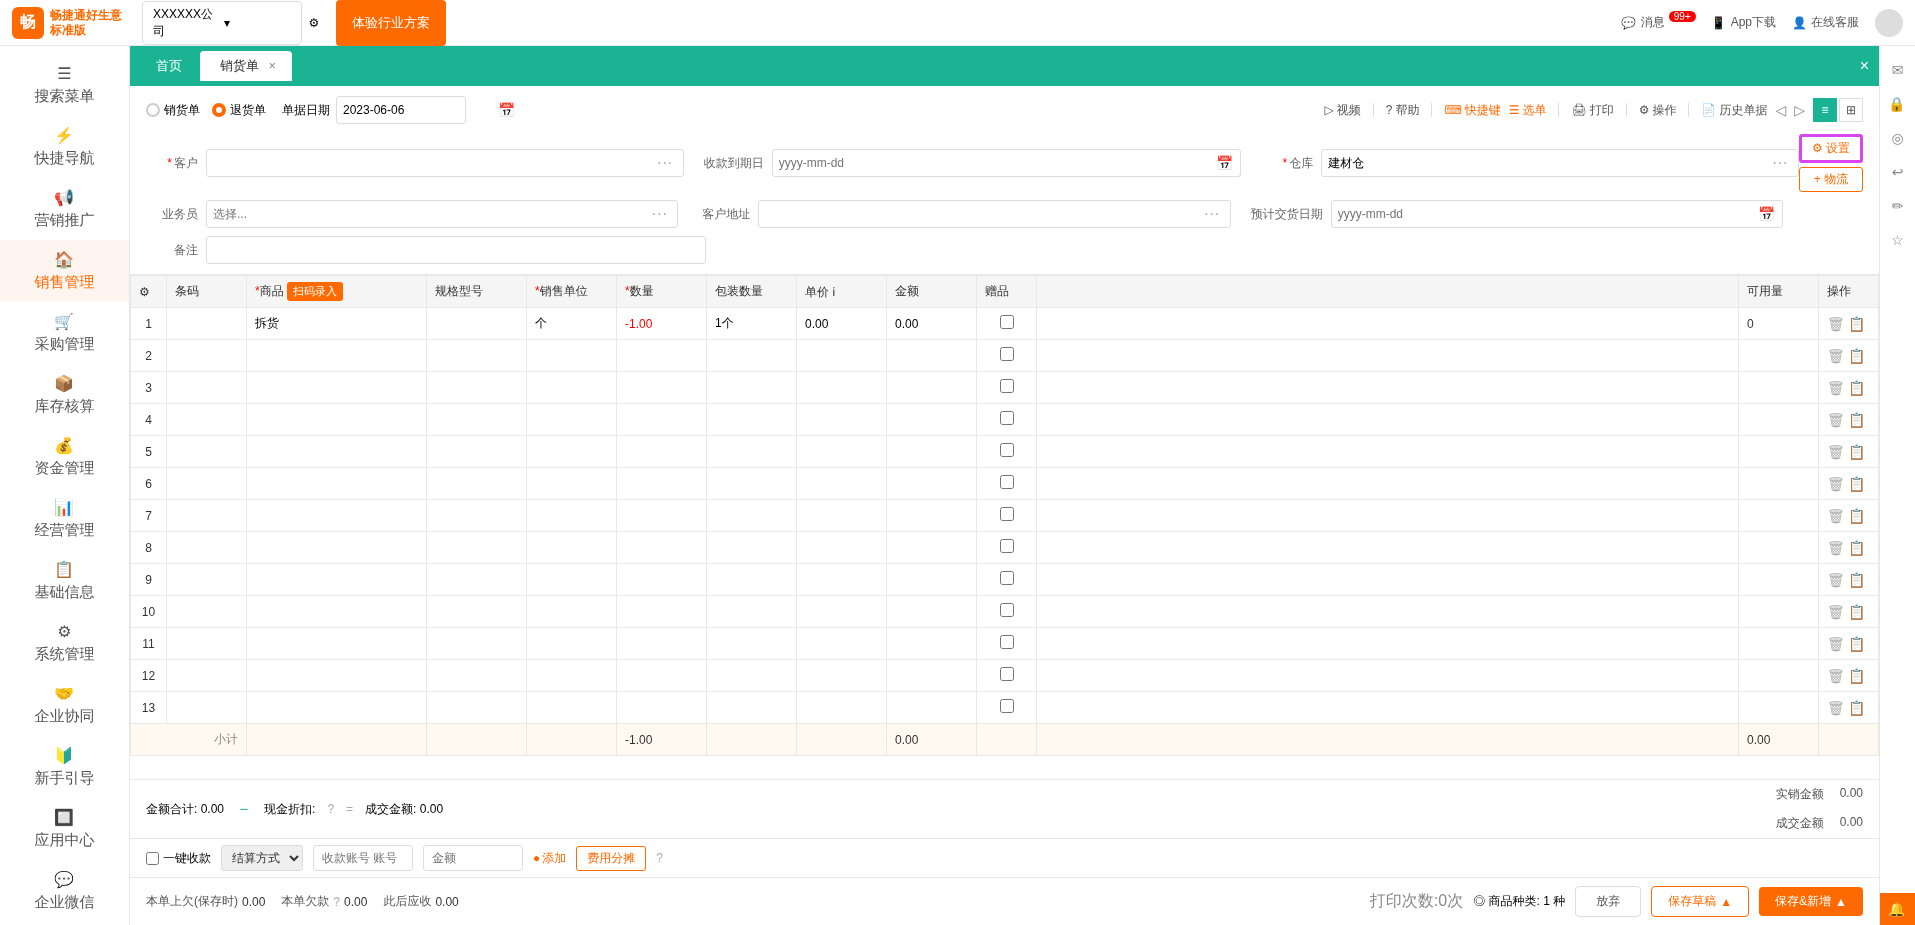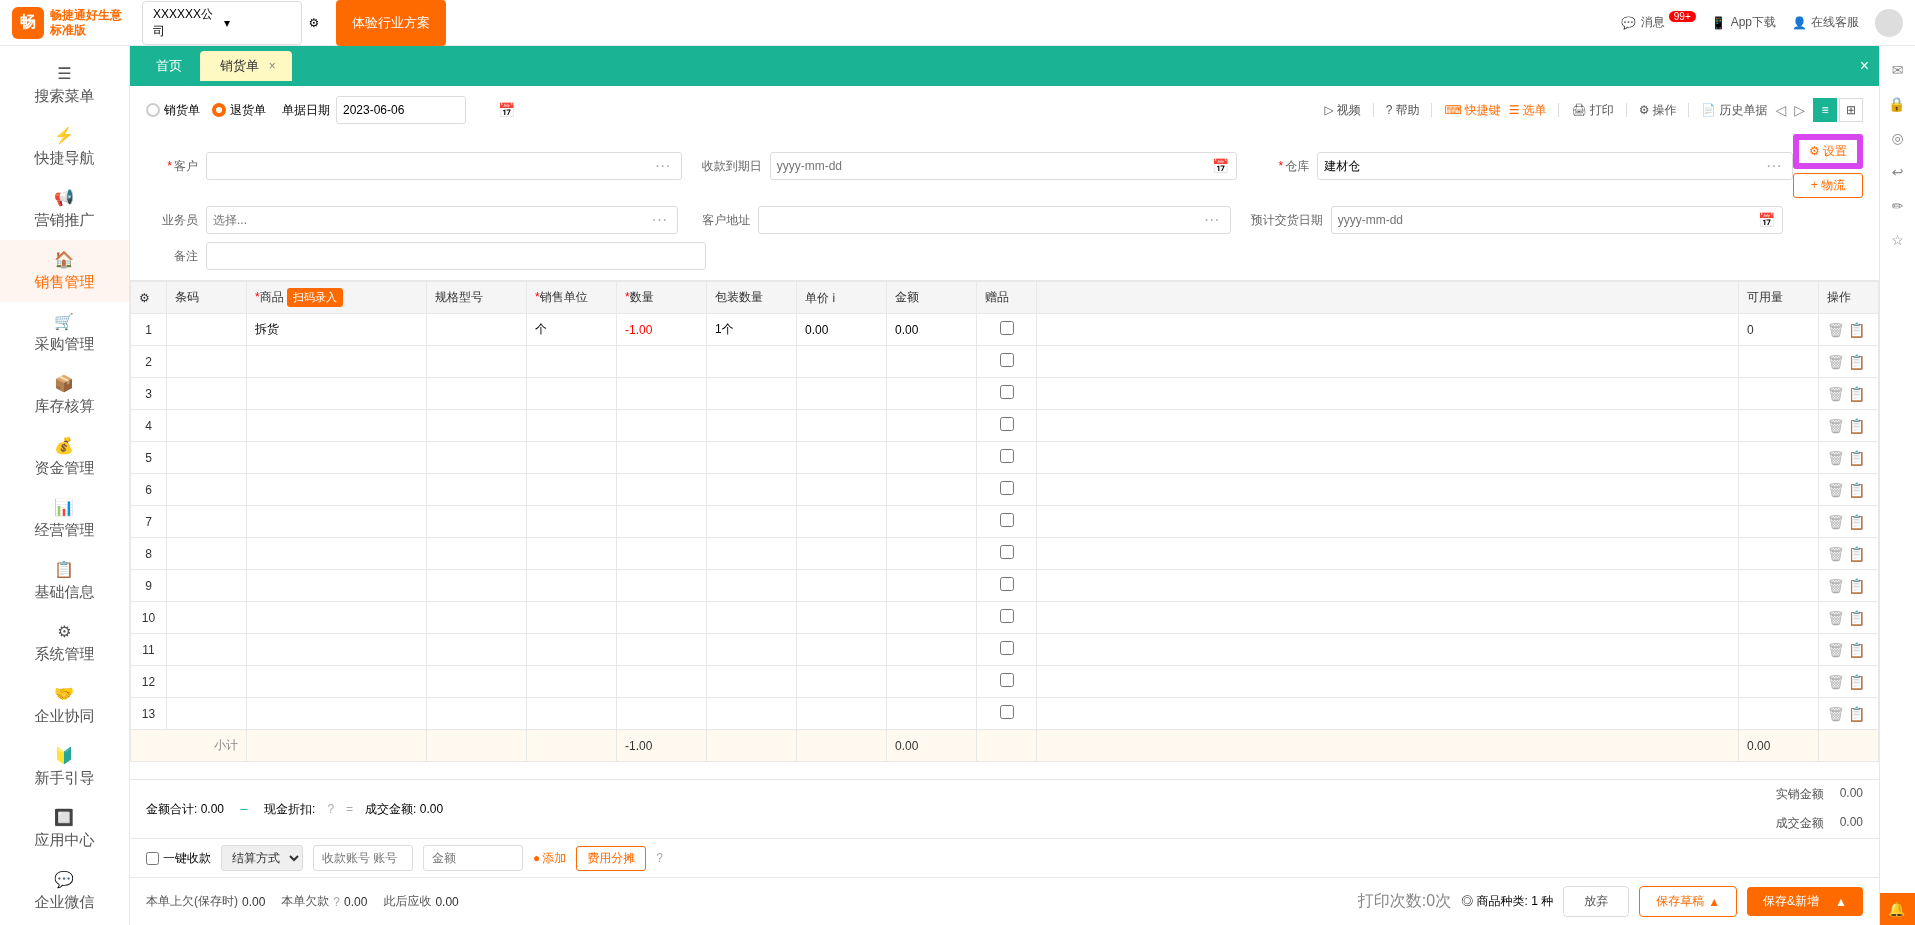--- a/index.html
+++ b/index.html
@@ -29,21 +29,21 @@
     .sidebar-item .icon { font-size: 16px; }
     .sidebar-item .label { font-size: 15px; }
     .sidebar-bottom { margin-top: auto; display: flex; align-items: center; justify-content: center; gap: 8px; padding: 8px; border-top: 1px solid #f0f0f0; }
 
     
     .main-content { flex: 1; display: flex; flex-direction: column; overflow: hidden; }
 
     
     .tab-bar { height: 40px; background: #1ab394; display: flex; align-items: center; padding: 0 10px; gap: 2px; }
     .tab { padding: 6px 16px; border-radius: 4px 4px 0 0; cursor: pointer; color: rgba(255,255,255,0.8); font-size: 13px; }
-    .tab.active { background: #fef9c3; color: #333; padding-left: 20px; }
+    .tab.active { background: #ffffff; color: #333; padding-left: 20px; }
     .tab .close { margin-left: 6px; color: #888; }
     .tab-home { color: #fff; }
     .tab-close-btn { margin-left: auto; color: #fff; font-size: 16px; cursor: pointer; }
 
     
     .form-area { background: #fff; padding: 10px 16px; border-bottom: 1px solid #e8e8e8; }
     .form-top-bar { display: flex; align-items: center; gap: 16px; margin-bottom: 10px; }
     .radio-group { display: flex; align-items: center; gap: 12px; }
     .radio-item { display: flex; align-items: center; gap: 4px; cursor: pointer; }
     .radio-circle { width: 14px; height: 14px; border-radius: 50%; border: 2px solid #ccc; }
@@ -59,21 +59,21 @@
 
     .form-row { display: flex; align-items: center; gap: 0; margin-bottom: 8px; }
     .form-group { display: flex; align-items: center; flex: 1; }
     .form-label { color: #666; min-width: 60px; text-align: right; padding-right: 8px; white-space: nowrap; }
     .form-label.required::before { content: '*'; color: red; margin-right: 2px; }
     .form-input { flex: 1; border: 1px solid #ddd; border-radius: 3px; padding: 4px 8px; height: 28px; outline: none; color: #333; }
     .form-input-dots { border: none; background: none; color: #aaa; cursor: pointer; padding: 0 4px; font-size: 16px; }
     .form-input-wrapper { flex: 1; display: flex; align-items: center; border: 1px solid #ddd; border-radius: 3px; height: 28px; padding: 0 6px; }
     .form-input-wrapper input { border: none; outline: none; flex: 1; background: none; }
     .calendar-icon { color: #aaa; cursor: pointer; font-size: 14px; }
-    .settings-btn { background: #fff; border: 6px solid #d946ef; color: #ff6a00; border-radius: 3px; padding: 3px 10px; cursor: pointer; font-size: 12px; }
+    .settings-btn { background: #fff; border: 3px solid #d946ef; color: #ff6a00; border-radius: 3px; padding: 3px 10px; cursor: pointer; font-size: 12px; }
     .logistics-btn { background: #fff; border: 1px solid #ff6a00; color: #ff6a00; border-radius: 3px; padding: 3px 10px; cursor: pointer; font-size: 12px; }
 
     
     .table-container { flex: 1; overflow: auto; background: #fff; margin: 0; }
     .data-table { width: 100%; border-collapse: collapse; }
     .data-table th { background: #f5f5f5; border: 1px solid #e8e8e8; padding: 6px 8px; text-align: left; white-space: nowrap; font-weight: normal; color: #333; position: sticky; top: 0; z-index: 2; }
     .data-table td { border: 1px solid #e8e8e8; padding: 4px 8px; height: 32px; color: #333; }
     .scan-btn { background: #ff6a00; color: #fff; border: none; border-radius: 3px; padding: 2px 6px; font-size: 11px; cursor: pointer; }
     .row-num { color: #888; text-align: center; }
     .qty-negative { color: #f00; }
@@ -97,21 +97,21 @@
     .add-btn { color: #ff6a00; cursor: pointer; display: flex; align-items: center; gap: 2px; }
     .fee-btn { border: 1px solid #ff6a00; color: #ff6a00; background: #fff; border-radius: 3px; padding: 3px 10px; cursor: pointer; }
 
     
     .footer-bar { background: #fff; border-top: 1px solid #e8e8e8; padding: 8px 16px; display: flex; align-items: center; gap: 16px; }
     .footer-bar .info-item { display: flex; align-items: center; gap: 4px; color: #555; }
     .footer-bar .info-val { color: #333; font-weight: 500; }
     .footer-bar-right { margin-left: auto; display: flex; align-items: center; gap: 10px; }
     .discard-btn { border: 1px solid #ddd; background: #fff; border-radius: 4px; padding: 6px 20px; cursor: pointer; color: #555; }
     .save-draft-btn { border: 1px solid #ff6a00; color: #ff6a00; background: #fff; border-radius: 4px; padding: 6px 16px; cursor: pointer; display: flex; align-items: center; gap: 4px; }
-    .save-new-btn { background: #ff6a00; color: #fff; border: none; border-radius: 4px; padding: 6px 16px; cursor: pointer; display: flex; align-items: center; gap: 16px; }
+    .save-new-btn { background: #ff6a00; color: #fff; border: none; border-radius: 4px; padding: 6px 16px; cursor: pointer; display: flex; align-items: center; gap: 4px; }
     .print-info { color: #888; font-size: 16px; }
 
     
     .right-tools { width: 36px; background: #fff; border-left: 1px solid #e8e8e8; display: flex; flex-direction: column; align-items: center; padding-top: 8px; gap: 2px; }
     .right-tool-item { width: 32px; height: 32px; display: flex; align-items: center; justify-content: center; cursor: pointer; color: #888; font-size: 14px; border-radius: 4px; }
     .right-tool-item.orange { background: #ff6a00; color: #fff; border-radius: 0; width: 36px; margin-top: auto; }
 
     .divider { width: 1px; height: 14px; background: #ddd; margin: 0 4px; }
     .nav-arrow { color: #888; cursor: pointer; font-size: 14px; }
 

